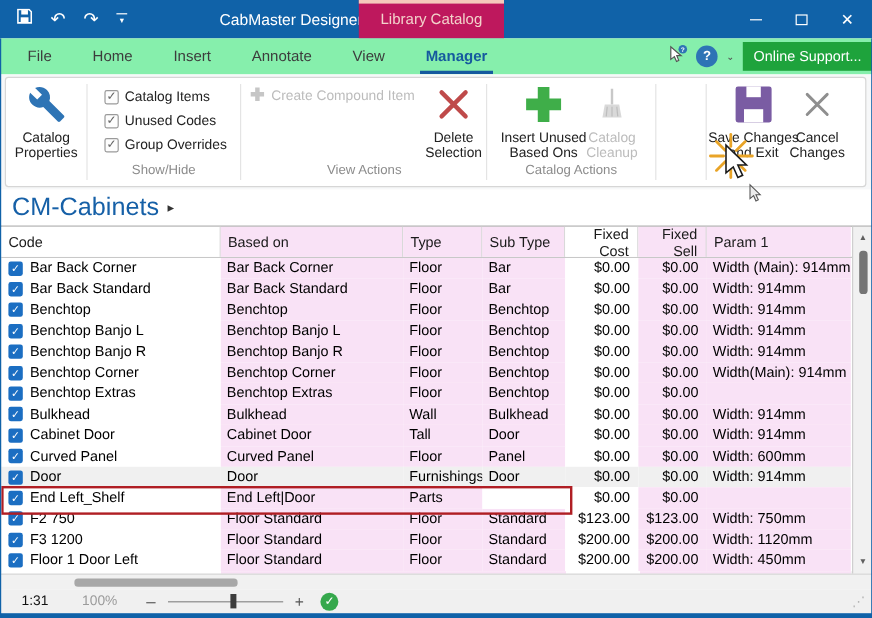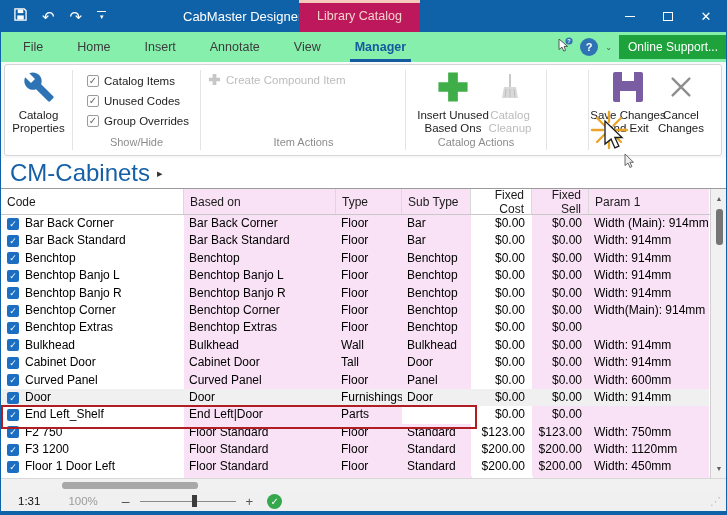--- a/index.html
+++ b/index.html
@@ -51,21 +51,21 @@
            font-size:10px; line-height:10px; text-align:center; }
   .floppy { position:relative; width:30px; height:30px; background:#7a5ca3; border-radius:2px; }
   .floppy::before { content:""; position:absolute; top:0; left:9px; width:12px; height:9px; background:#fff; }
   .floppy::after { content:""; position:absolute; bottom:0; left:7px; width:16px; height:11px; background:#fff; }
 
   
   .click-overlay { position:absolute; left:585px; top:108px; width:80px; height:64px; z-index:99; pointer-events:none; }
 
   
   .crumb-row { position:absolute; top:158px; left:0; right:0; height:30px; background:#fff; display:flex; align-items:center; }
-  .crumb { margin-left:10px; font-size:24px; color:#1660a7; cursor:default; }
+  .crumb { margin-left:10px; font-size:21px; color:#1660a7; cursor:default; }
   .crumb-arrow { font-size:11px; color:#333; margin-left:7px; }
 
   
   .table { position:absolute; top:188px; left:0; right:0; height:290px; background:#fff;
            border-top:1px solid #9b9b9b; border-left:1px solid #9b9b9b; font-size:12px; }
   .thead { display:flex; height:26px; border-bottom:1px solid #c8c8c8; padding-right:17px; background:#fff; }
   .th { display:flex; align-items:center; padding:0 6px; border-right:1px solid #d9d9d9; color:#1a1a1a; }
   .th.money { justify-content:flex-end; }
   .rows { position:relative; height:264px; overflow:hidden; width:710px; }
   .tr { position:relative; display:flex; height:17.4px; line-height:17.4px; }
@@ -224,21 +224,29 @@
       </div>
     <div class="caption" style="left:68px; width:127px;">Show/Hide</div>
     <div class="rdiv" style="left:195px;"></div>
 
     <div class="srow disabled" style="left:203px; top:6px;">
       <span><svg width="13" height="13" viewBox="0 0 14 14">
             <path d="M5 1h4v4h4v4H9v4H5V9H1V5h4z" fill="#c6c6c6"></path>
           </svg></span>
       <span>Create Compound Item</span>
     </div>
-    <div class="caption" style="left:197px; width:203px;">Item Actions</div>
+    <div class="bigbtn" style="left:346px; width:54px;">
+      <div class="ic">
+        <svg width="28" height="28" viewBox="0 0 28 28">
+            <path d="M4 4 L24 24 M24 4 L4 24" stroke="#bf4a4a" stroke-width="3.6" stroke-linecap="round"></path>
+          </svg>
+      </div>
+      <div class="lbl">Delete Selection</div>
+    </div>
+    <div class="caption" style="left:197px; width:203px;">View Actions</div>
     <div class="rdiv" style="left:400px;"></div>
 
     <div class="bigbtn" style="left:404px; width:88px;">
       <div class="ic">
         <svg width="34" height="34" viewBox="0 0 14 14">
             <path d="M5 1h4v4h4v4H9v4H5V9H1V5h4z" fill="#3fae49"></path>
           </svg>
       </div>
       <div class="lbl">Insert Unused Based Ons</div>
     </div>

